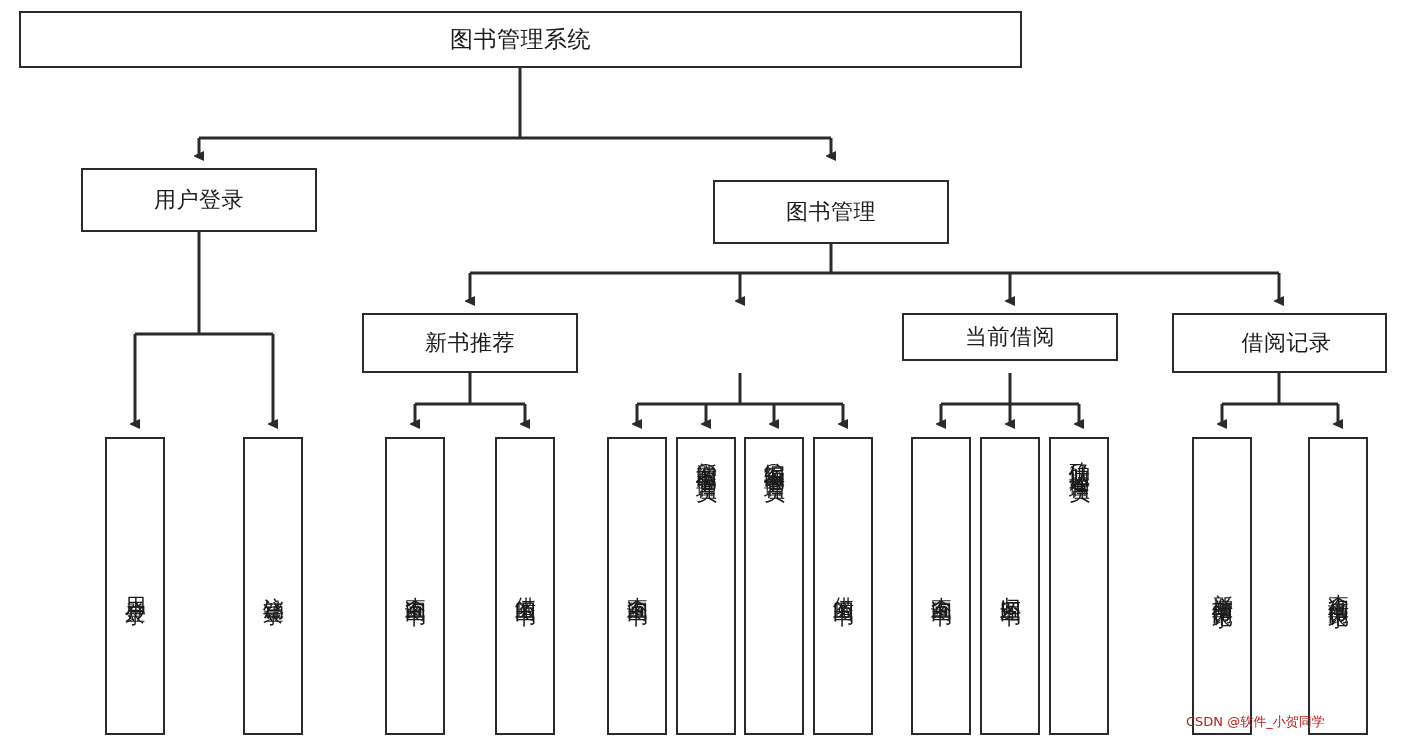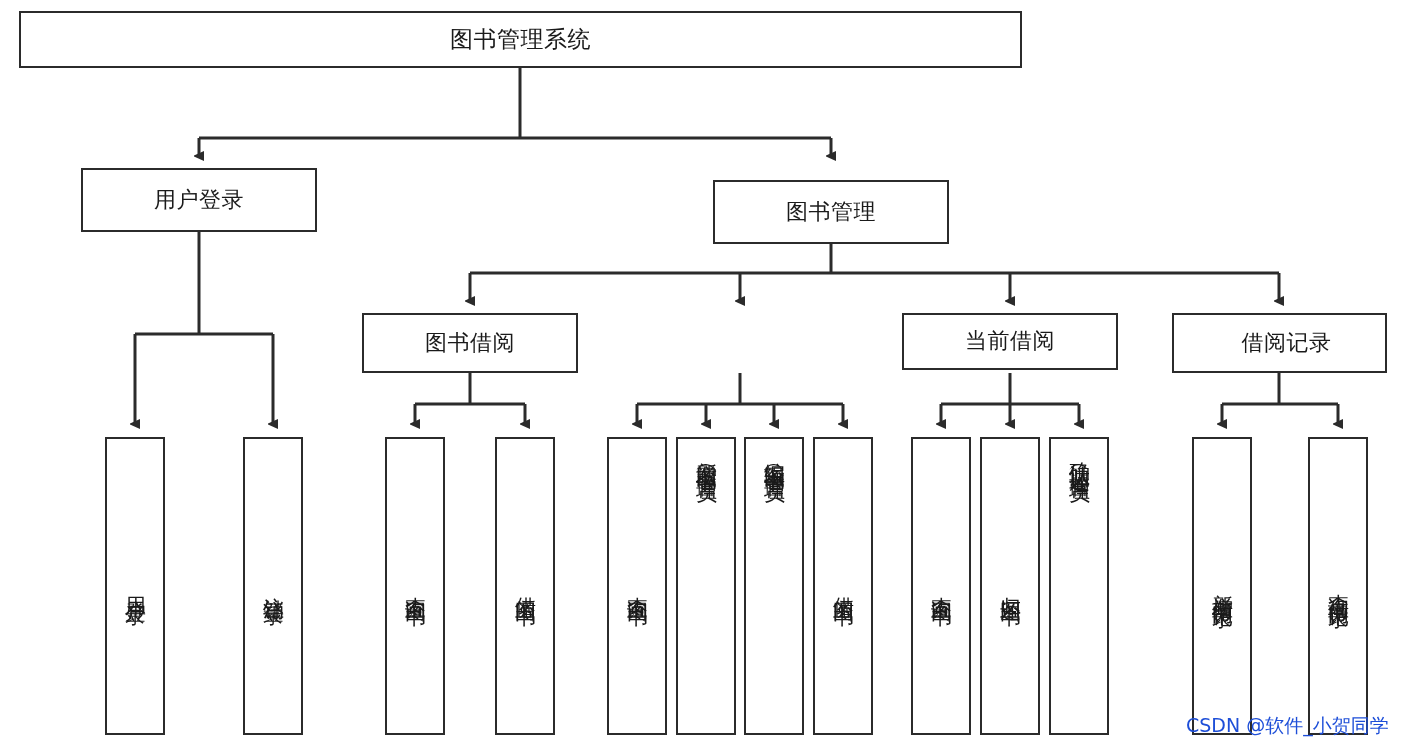--- a/index.html
+++ b/index.html
@@ -66,22 +66,22 @@
     margin: 0 auto;
   }
   .node.leaf.centered {
     align-items: center;
     padding-top: 0;
   }
   .watermark {
     position: absolute;
     left: 1186px;
     top: 713px;
-    font-size: 19px;
-    color: #1d4ed8;
+    font-size: 13px;
+    color: #b91c1c;
     white-space: nowrap;
     z-index: 5;
     font-family: "DejaVu Sans", "Liberation Sans", sans-serif;
   }
 </style>
 </head>
 <body>
 
 <div id="diagram-root">
 
@@ -141,25 +141,25 @@
 
   <div class="node horiz" style="left:81px; top:168px; width:236px; height:64px;">
     <span class="node-label">用户登录</span>
   </div>
 
   <div class="node horiz" style="left:713px; top:180px; width:236px; height:64px;">
     <span class="node-label">图书管理</span>
   </div>
 
   <div class="node horiz" style="left:362px; top:313px; width:216px; height:60px;">
-    <span class="node-label">图书借阅</span>
-  </div>
-
-
-  <div class="node horiz" style="left:902px; top:313px; width:216px; height:57px;">
+    <span class="node-label">新书推荐</span>
+  </div>
+
+
+  <div class="node horiz" style="left:902px; top:313px; width:216px; height:48px;">
     <span class="node-label">当前借阅</span>
   </div>
 
   <div class="node horiz" style="left:1172px; top:313px; width:215px; height:60px;padding-left:14px;">
     <span class="node-label">借阅记录</span>
   </div>
 
   <div class="node leaf centered" style="left:105px; top:437px; width:60px; height:298px;">
     <span class="node-label">用户登录</span>
   </div>

